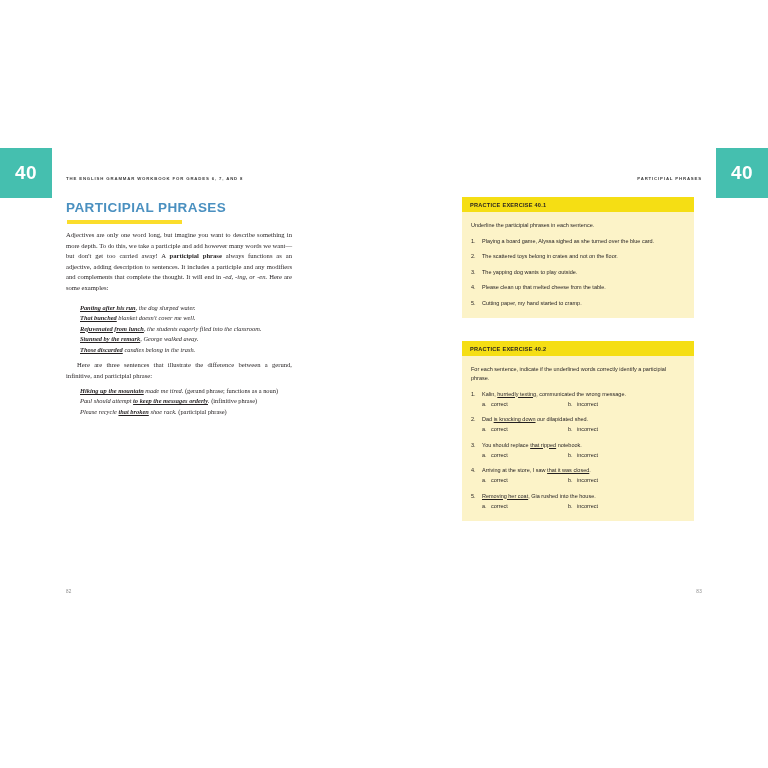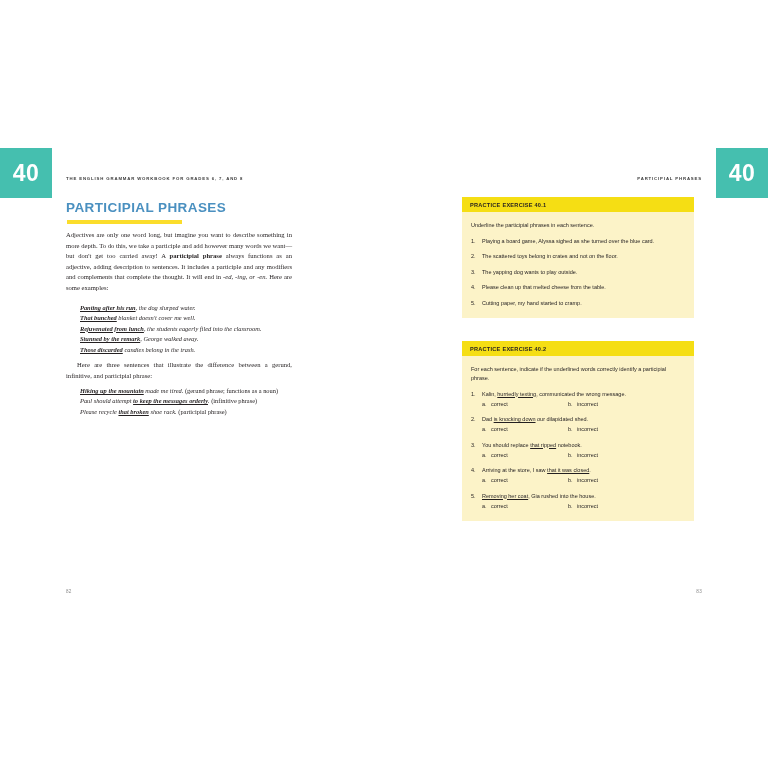--- a/index.html
+++ b/index.html
@@ -27,21 +27,21 @@
   
   .chapter-tab {
     position: absolute;
     top: 148px;
     width: 52px;
     height: 50px;
     background: #45BFAF;
     color: #ffffff;
     font-family: "Liberation Sans", sans-serif;
     font-weight: bold;
-    font-size: 23px;
+    font-size: 19px;
     letter-spacing: 0.5px;
     display: flex;
     align-items: center;
     justify-content: center;
   }
   .chapter-tab.left  { left: 0px; }
   .chapter-tab.right { right: 0px; }
 
   
   .running-head {

